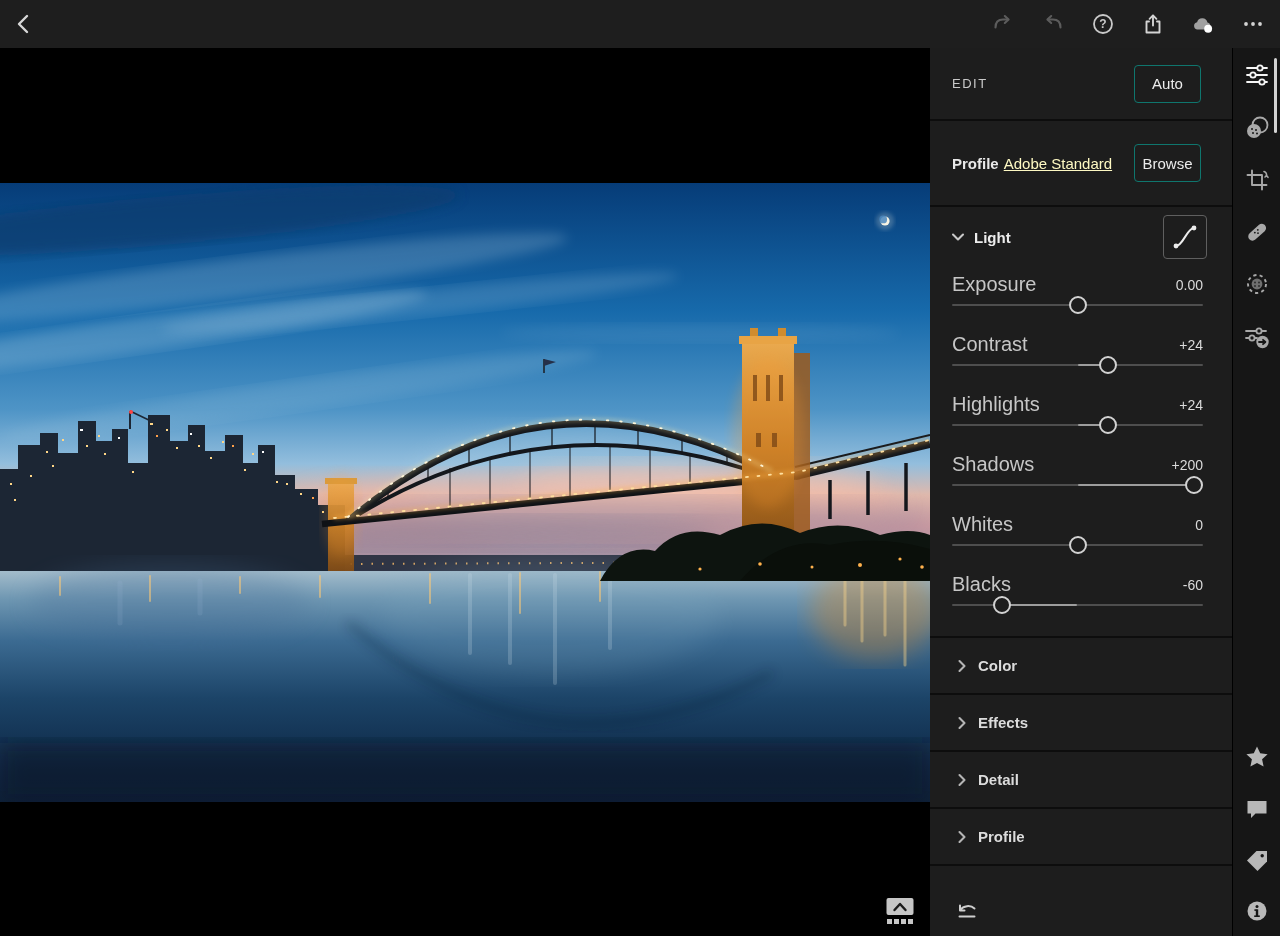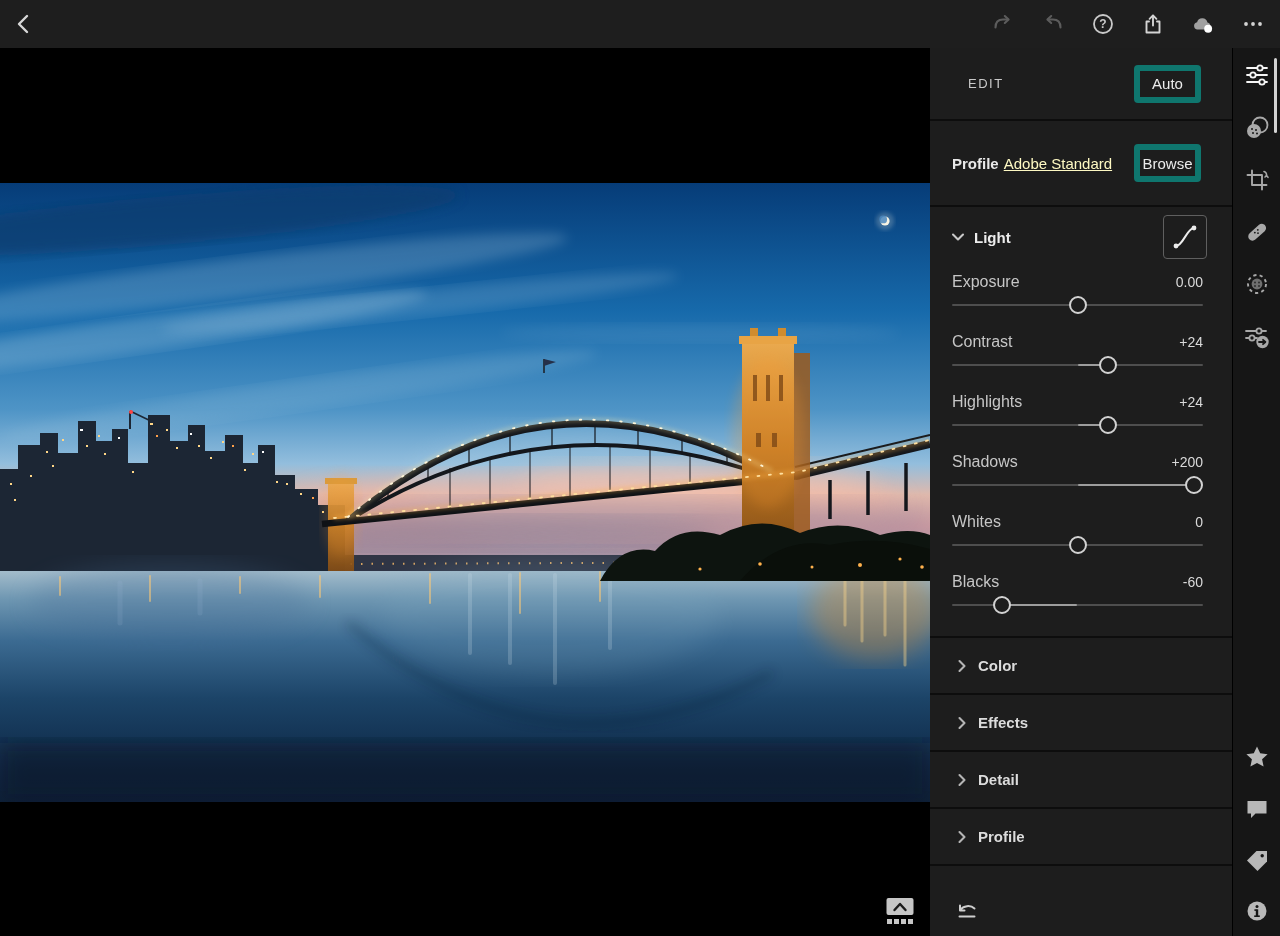--- a/index.html
+++ b/index.html
@@ -16,39 +16,39 @@
 
   
   .canvas { position:absolute; left:0; top:48px; width:930px; height:888px; background:#000; overflow:hidden; }
   .photo { position:absolute; left:0; top:135px; width:930px; height:619px; display:block; }
   .filmstrip-toggle { position:absolute; left:885px; top:849px; width:30px; height:28px; }
 
   
   .panel { position:absolute; left:930px; top:48px; width:302px; height:888px;
     background:#1d1d1d; display:flex; flex-direction:column; }
   .divider { height:2px; background:#0d0d0d; flex:none; }
-  .row-header { height:71px; display:flex; align-items:center; padding:0 31px 0 22px; flex:none;margin-left:16px; }
+  .row-header { height:71px; display:flex; align-items:center; padding:0 31px 0 22px; flex:none; }
   .edit-title { font-size:13px; letter-spacing:1.5px; color:#c9c9c9; font-weight:500; }
-  .btn { margin-left:auto; width:67px; height:38px; border:6px solid #0f766e; border-radius:4px;
+  .btn { margin-left:auto; width:67px; height:38px; border:1px solid #0f766e; border-radius:4px;
     background:transparent; color:#ececec; font-size:15px; font-family:inherit; cursor:pointer;
     display:flex; align-items:center; justify-content:center; }
   .profile-row { height:84px; display:flex; align-items:center; padding:0 31px 0 22px; flex:none; }
   .profile-text { display:flex; flex-direction:row; gap:5px; }
   .profile-label { font-size:15px; font-weight:700; color:#e9e9e9; }
   .profile-value { font-size:15px; color:#fef9c3;text-decoration:underline; }
 
   .light-section { flex:none; padding:0 0 17px 0; }
   .light-header { height:52px; display:flex; align-items:center; padding:8px 25px 0 16px; cursor:pointer;justify-content:flex-end; }
   .light-title { font-size:15px; font-weight:700; color:#ececec; margin-left:4px; }
   .curve-btn { margin-left:auto; width:44px; height:44px; border:1px solid #5f5f5f; border-radius:4px;
     background:transparent; display:flex; align-items:center; justify-content:center; cursor:pointer; }
 
   .slider-row { height:60px; position:relative; padding:14px 29px 0 22px; }
   .slider-top { display:flex; align-items:center; }
-  .slider-label { font-size:16px; color:#c6c6c6; }
+  .slider-label { font-size:20px; color:#c6c6c6; }
   .slider-value { margin-left:auto; font-size:14px; color:#dadada; }
   .slider-track { position:absolute; left:22px; right:29px; top:45px; height:2px;
     background:#4e4e4e; border-radius:1px; cursor:pointer; }
   .slider-fill { position:absolute; top:0; height:2px; background:#9d9d9d; border-radius:1px; }
   .slider-knob { position:absolute; top:-8px; width:18px; height:18px; border-radius:50%;
     border:2px solid #d2d2d2; background:#1d1d1d; cursor:pointer; }
 
   .section-row { height:55px; display:flex; align-items:center; padding:0 25px 0 20px; cursor:pointer; flex:none; }
   .section-label { font-size:15px; font-weight:700; color:#dcdcdc; margin-left:4px; }
 

